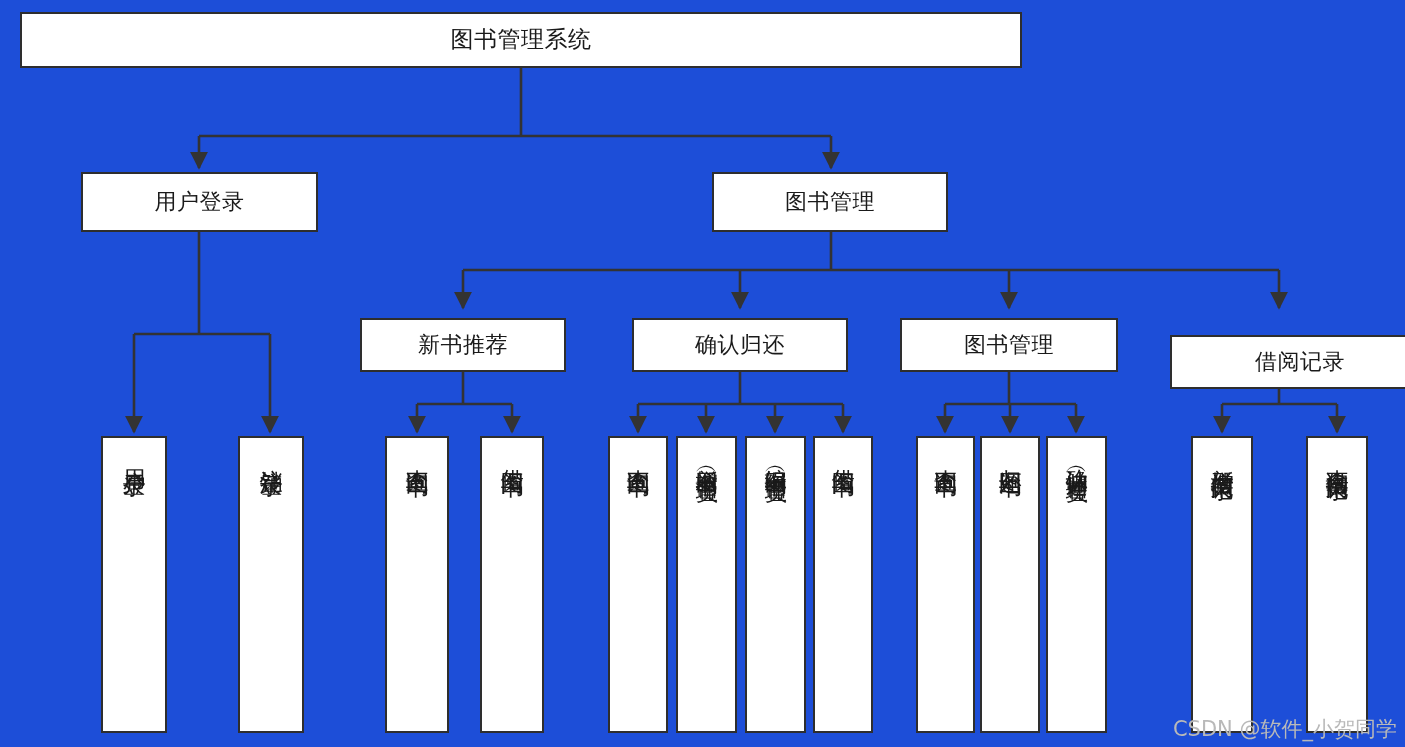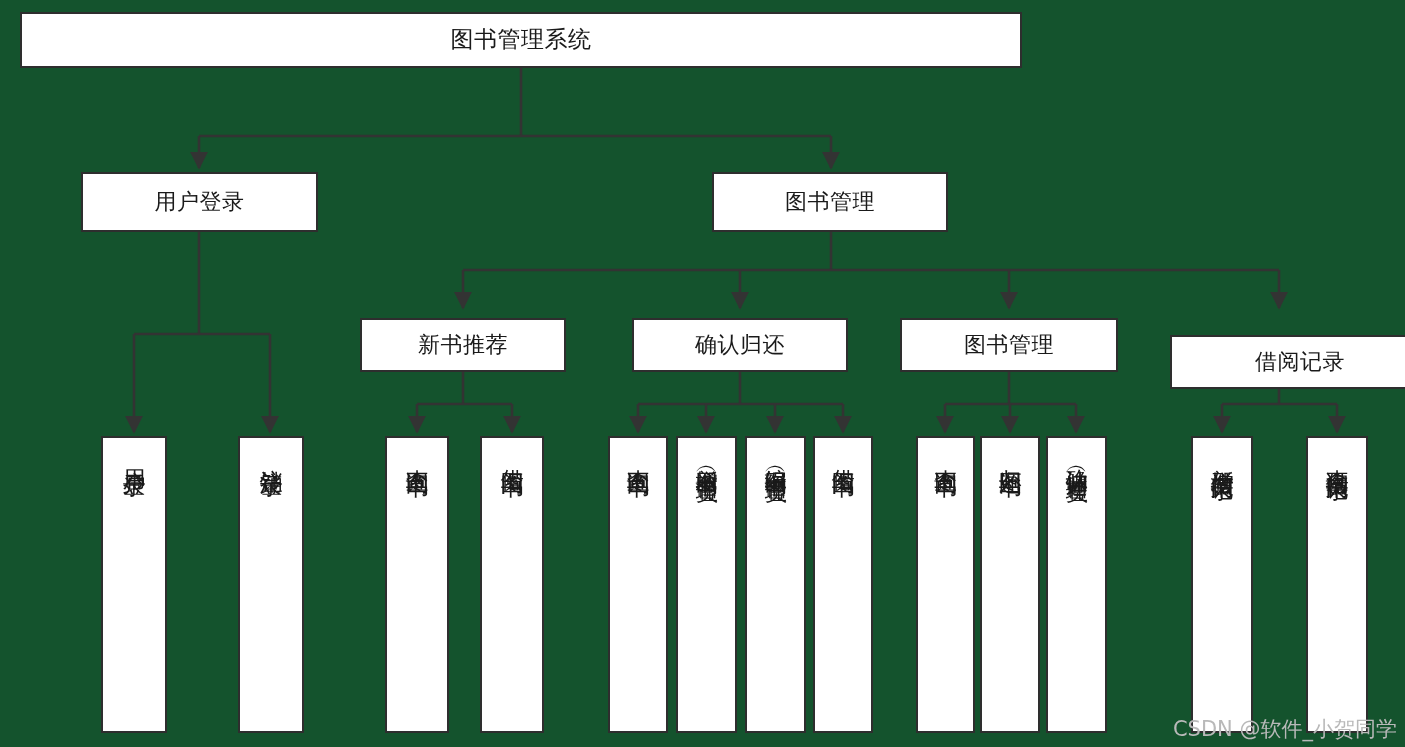--- a/index.html
+++ b/index.html
@@ -4,21 +4,21 @@
 <style>
   html, body {
     margin: 0;
     padding: 0;
     background: #ffffff;
   }
   #canvas {
     position: relative;
     width: 1405px;
     height: 747px;
-    background: #14532d;
+    background: #1d4ed8;
     font-family: "DejaVu Sans", "Liberation Sans", sans-serif;
     overflow: hidden;
     text-decoration: underline;
   }
   #wires {
     position: absolute;
     left: 0;
     top: 0;
     width: 1405px;
     height: 747px;

